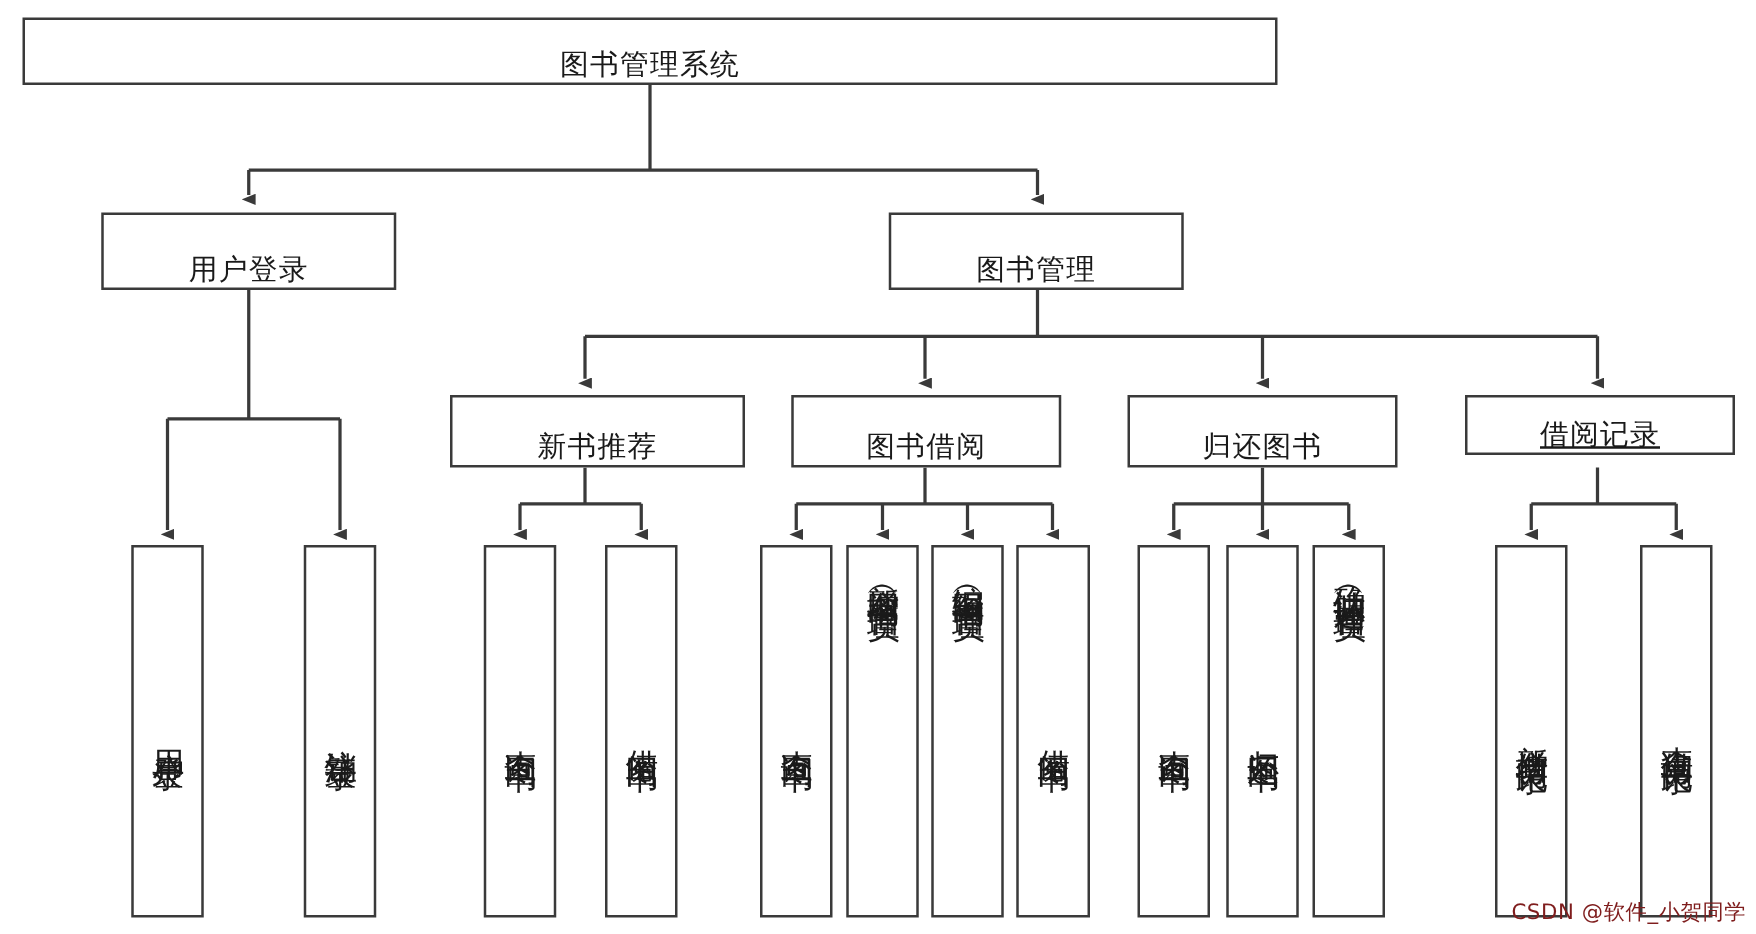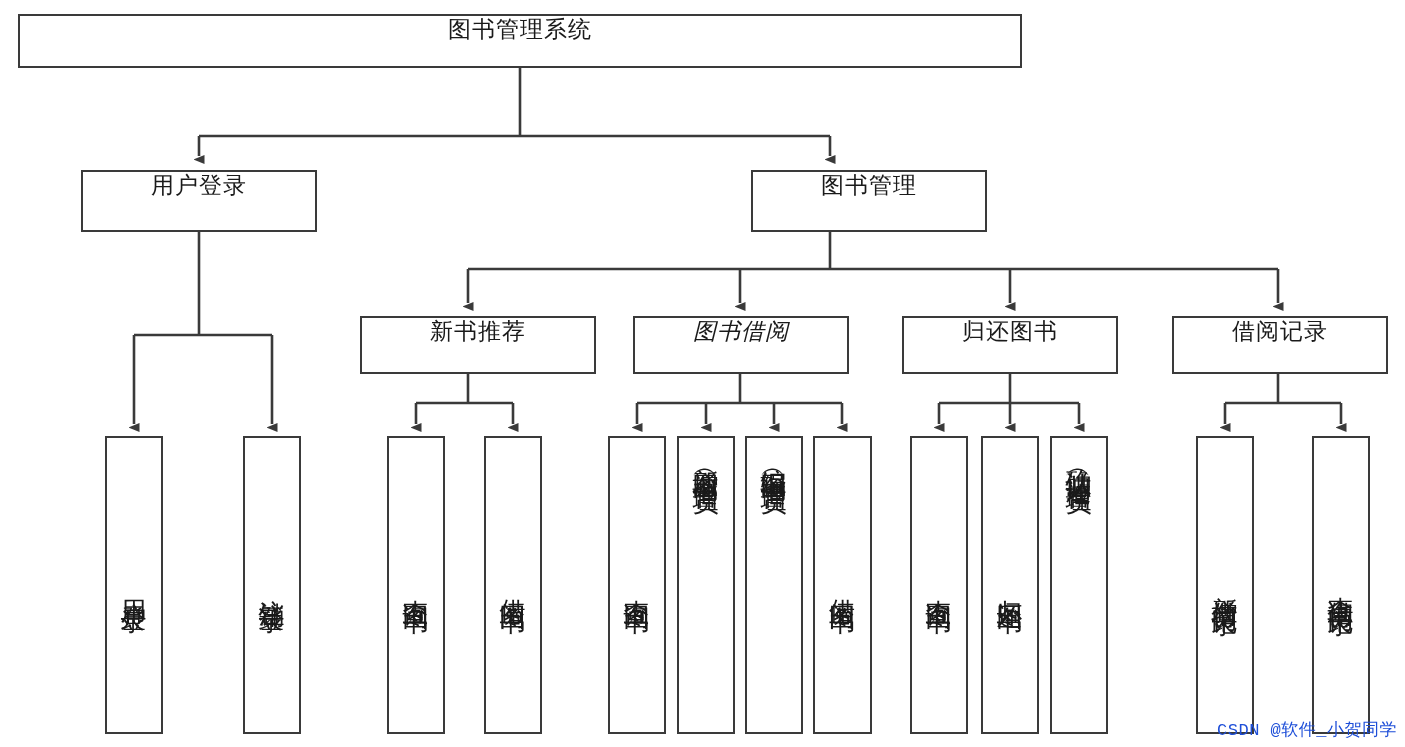--- a/index.html
+++ b/index.html
@@ -25,21 +25,21 @@
     width: 1405px;
     height: 747px;
     pointer-events: none;
   }
   .node {
     position: absolute;
     box-sizing: border-box;
     border: 2.5px solid #3a3a3a;
     background: #ffffff;
     display: flex;
-    align-items: flex-start;
+    align-items: flex-end;
     justify-content: center;
     color: #1a1a1a;
     z-index: 2;
   }
   .node .label {
     display: block;
     text-align: center;
     line-height: 1.18;
   }
   .node.horizontal .label {
@@ -64,25 +64,24 @@
   }
   .node.vertical.centered {
     align-items: center;
     padding-top: 0;
   }
   #watermark {
     position: absolute;
     right: 8px;
     bottom: 6px;
     font-size: 17px;
-    color: #1d4ed8;
+    color: #7f1d1d;
     z-index: 5;
     white-space: nowrap;
     letter-spacing: 0.5px;
-    font-family: Liberation Mono, monospace;
   }
 </style>
 </head>
 <body>
 
 <div id="diagram">
 
   <svg id="connectors" viewBox="0 0 1405 747" xmlns="http://www.w3.org/2000/svg">
     <defs>
       <marker id="arrow" markerWidth="9" markerHeight="11" refX="1" refY="5.5" orient="auto" markerUnits="userSpaceOnUse">
@@ -134,37 +133,37 @@
   </svg>
 
   <div class="node root horizontal" style="left:18px; top:14px; width:1004px; height:54px;">
     <span class="label">图书管理系统</span>
   </div>
 
   <div class="node horizontal" style="left:81px; top:170px; width:236px; height:62px;">
     <span class="label">用户登录</span>
   </div>
 
-  <div class="node horizontal" style="left:711px; top:170px; width:236px; height:62px;margin-left:40px;">
+  <div class="node horizontal" style="left:711px; top:170px; width:236px; height:62px;">
     <span class="label">图书管理</span>
   </div>
 
   <div class="node horizontal" style="left:360px; top:316px; width:236px; height:58px;">
     <span class="label">新书推荐</span>
   </div>
 
-  <div class="node horizontal" style="left:633px; top:316px; width:216px; height:58px;font-style:italic;">
+  <div class="node horizontal" style="left:633px; top:316px; width:216px; height:58px;">
     <span class="label">图书借阅</span>
   </div>
 
   <div class="node horizontal" style="left:902px; top:316px; width:216px; height:58px;">
     <span class="label">归还图书</span>
   </div>
 
-  <div class="node horizontal" style="left:1172px; top:316px; width:216px; height:58px;">
+  <div class="node horizontal" style="left:1172px; top:316px; width:216px; height:48px;text-decoration:underline;">
     <span class="label">借阅记录</span>
   </div>
 
   <div class="node vertical centered" style="left:105px; top:436px; width:58px; height:298px;">
     <span class="label">用户登录</span>
   </div>
 
   <div class="node vertical centered" style="left:243px; top:436px; width:58px; height:298px;">
     <span class="label">注销登录</span>
   </div>

